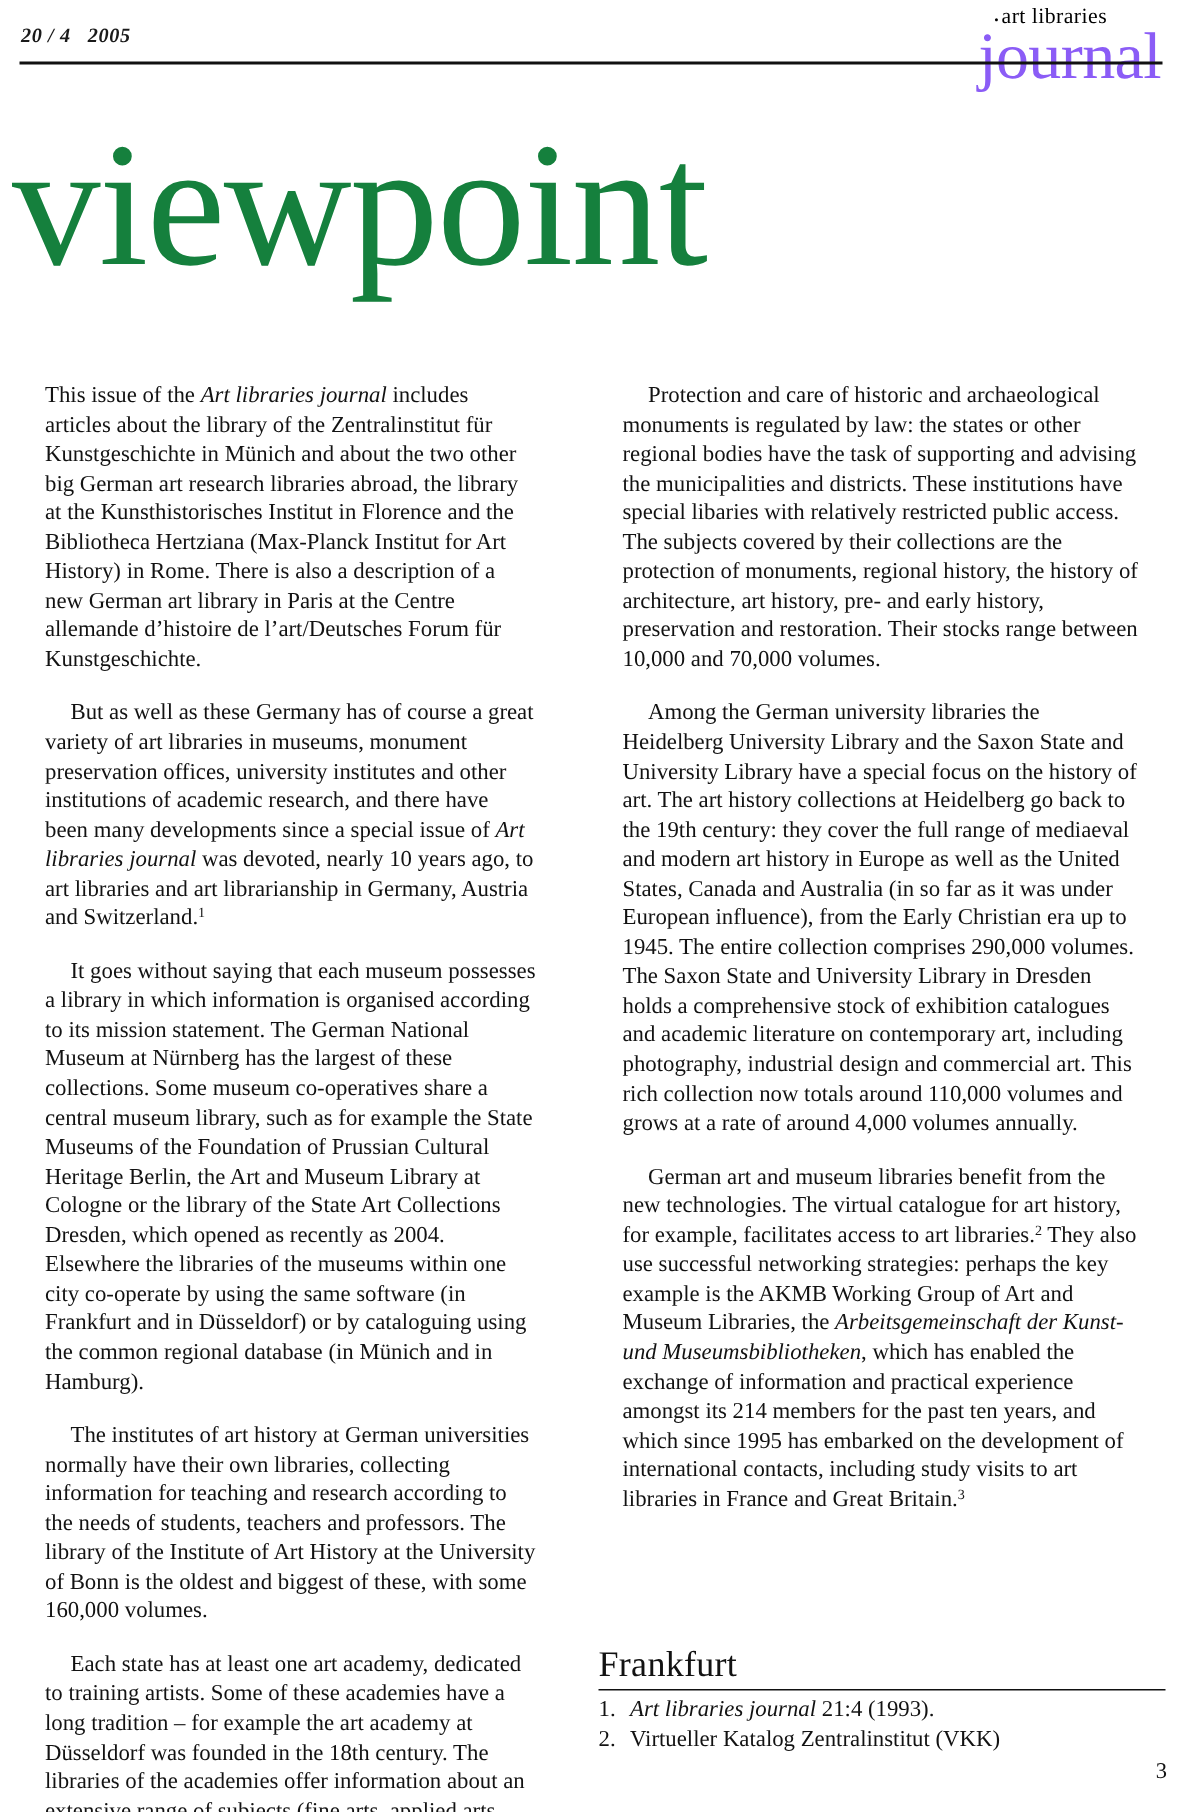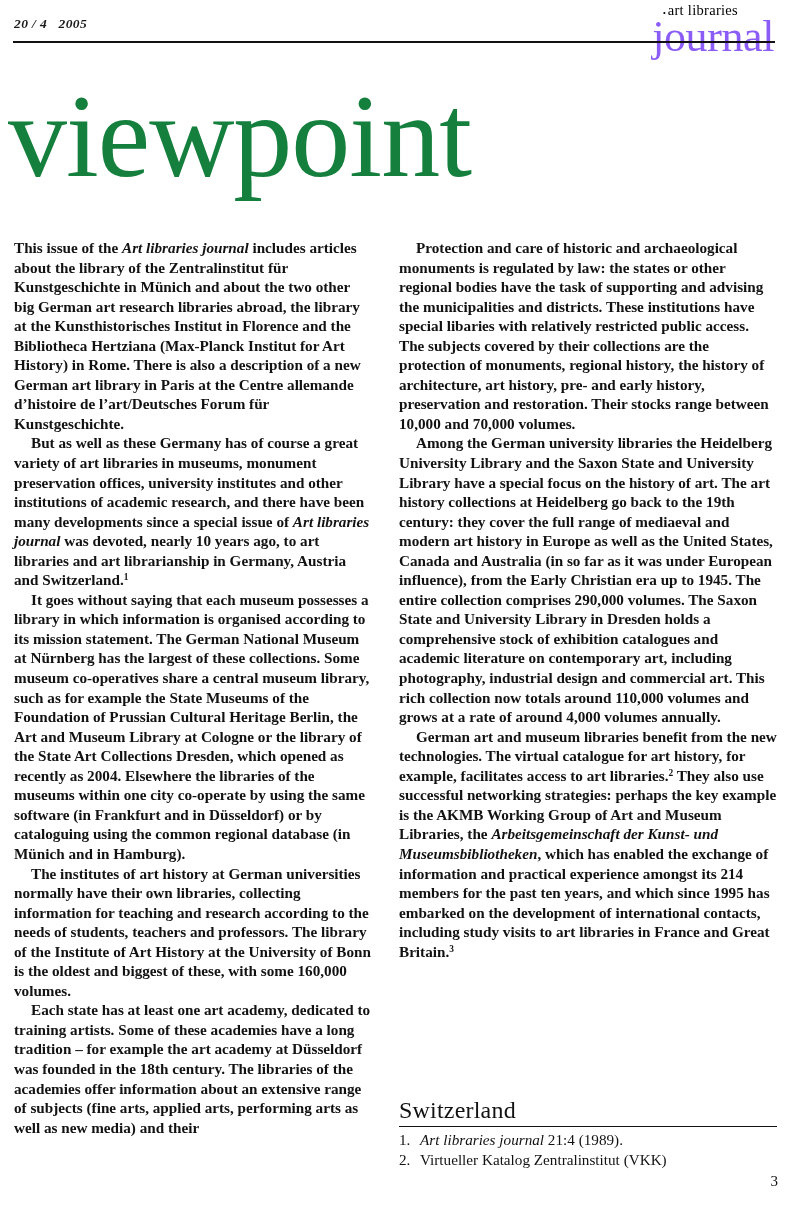--- a/index.html
+++ b/index.html
@@ -86,23 +86,22 @@
     position: absolute;
     top: 0;
     font-size: 15.2px;
     line-height: 19.55px;
     text-align: left;
   }
   #col-left  { left: 14px;  width: 360px; }
   #col-right { left: 399px; width: 378px; }
 
   .col p {
-    margin: 0;
+    margin: 16px;
     text-indent: 0;
-    font-weight: bold;
   }
   .col p.ind { text-indent: 17px; }
   .col i, .col em { font-style: italic; }
   sup {
     font-size: 0.62em;
     vertical-align: 0.52em;
     line-height: 0;
   }
 
   
@@ -171,26 +170,26 @@
       <p class="ind"><span>Each state has at least one art academy, dedicated to training artists. Some of these academies have a long tradition – for example the art academy at Düsseldorf was founded in the 18th century. The libraries of the academies offer information about an extensive range of subjects (fine arts, applied arts, performing arts as well as new media) and their</span></p>
     </div>
   <div class="col" id="col-right">
       <p class="ind"><span>Protection and care of historic and archaeological monuments is regulated by law: the states or other regional bodies have the task of supporting and advising the municipalities and districts. These institutions have special libaries with relatively restricted public access. The subjects covered by their collections are the protection of monuments, regional history, the history of architecture, art history, pre- and early history, preservation and restoration. Their stocks range between 10,000 and 70,000 volumes.</span></p>
       <p class="ind"><span>Among the German university libraries the Heidelberg University Library and the Saxon State and University Library have a special focus on the history of art. The art history collections at Heidelberg go back to the 19th century: they cover the full range of mediaeval and modern art history in Europe as well as the United States, Canada and Australia (in so far as it was under European influence), from the Early Christian era up to 1945. The entire collection comprises 290,000 volumes. The Saxon State and University Library in Dresden holds a comprehensive stock of exhibition catalogues and academic literature on contemporary art, including photography, industrial design and commercial art. This rich collection now totals around 110,000 volumes and grows at a rate of around 4,000 volumes annually.</span></p>
       <p class="ind"><span>German art and museum libraries benefit from the new technologies. The virtual catalogue for art history, for example, facilitates access to art libraries.</span><sup>2</sup><span> They also use successful networking strategies: perhaps the key example is the AKMB Working Group of Art and Museum Libraries, the </span><i>Arbeitsgemeinschaft der Kunst- und Museumsbibliotheken</i><span>, which has enabled the exchange of information and practical experience amongst its 214 members for the past ten years, and which since 1995 has embarked on the development of international contacts, including study visits to art libraries in France and Great Britain.</span><sup>3</sup></p>
     </div>
 </div>
 
 <div id="references">
-  <h2 id="ref-title">Switzerland</h2>
+  <h2 id="ref-title">Frankfurt</h2>
   <div id="ref-rule"></div>
   <ol id="ref-list">
       <li>
         <span class="num">1.</span>
-        <span class="txt"><i>Art libraries journal</i><span> 21:4 (1989).</span></span>
+        <span class="txt"><i>Art libraries journal</i><span> 21:4 (1993).</span></span>
       </li>
       <li>
         <span class="num">2.</span>
         <span class="txt"><span>Virtueller Katalog Zentralinstitut (VKK)</span></span>
       </li>
     </ol>
 </div>
 
 <div id="folio">3</div>
 

